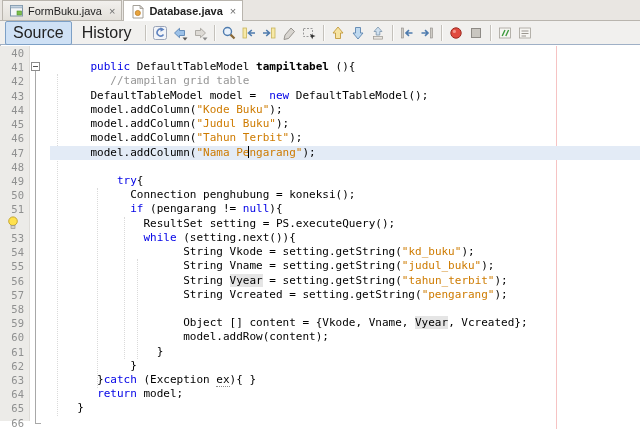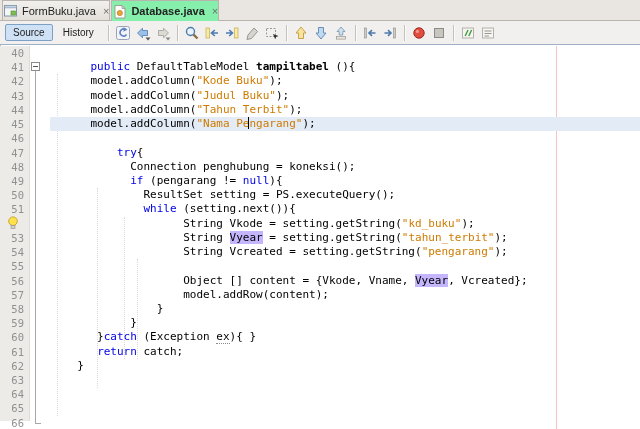--- a/index.html
+++ b/index.html
@@ -1,30 +1,30 @@
 <!DOCTYPE html>
 <html><head>
 <meta charset="utf-8">
 <style>
   html,body{margin:0;padding:0;background:#fff;}
   .window{position:relative;width:640px;height:429px;overflow:hidden;
           font-family:"Liberation Sans",sans-serif;background:#fff;box-shadow:inset 1px 0 0 #b9b9b9;}
   
   .tabbar{height:21px;background:#e9e6e2;border-bottom:1px solid #b9b5ae;display:flex;
           align-items:flex-end;padding-left:2px;box-sizing:border-box;}
-  .tab{height:20px;display:flex;align-items:center;gap:4px;padding:0 0;font-size:11px;color:#222;
+  .tab{height:20px;display:flex;align-items:center;gap:4px;padding:0 6px;font-size:11px;color:#222;
        background:linear-gradient(#f2f0ed,#e3e0da);border:1px solid #b9b5ae;border-bottom:none;
        box-sizing:border-box;margin-right:1px;cursor:default;}
-  .tab.active{background:#86efac;font-weight:bold;height:21px;margin-bottom:-1px;position:relative;z-index:2;}
+  .tab.active{background:#ffffff;font-weight:bold;height:21px;margin-bottom:-1px;position:relative;z-index:2;}
   .tab .tab-close{font-size:11px;color:#6e6e6e;margin-left:3px;font-weight:normal;}
   .tab .icon{display:inline-flex;width:15px;height:15px;align-items:center;justify-content:center;}
   
   .toolbar{height:24px;background:#f1f0ee;border-bottom:1px solid #9fb0c6;display:flex;
            align-items:center;padding-left:5px;box-sizing:border-box;}
-  .tbtn{font-family:"Liberation Sans",sans-serif;font-size:10px;color:#222;background:none;
+  .tbtn{font-family:"Liberation Sans",sans-serif;font-size:16px;color:#222;background:none;
         border:1px solid transparent;padding:2px 7px;border-radius:2px;margin-right:2px;}
   .tbtn.sel{background:#cfe1f5;border-color:#7da0c6;}
   .tb-icons{display:flex;align-items:center;height:100%;}
   .sep{width:1px;height:16px;background:#c4c1bb;box-shadow:1px 0 0 #fbfbfa;margin:0 4px;}
   .ibtn{width:20px;height:20px;display:flex;align-items:center;justify-content:center;border-radius:2px;}
   .ibtn .icon{display:inline-flex;}
   
   .editor{position:absolute;top:46px;left:0;right:0;bottom:0;background:#fff;overflow:hidden;
           font-family:"DejaVu Sans Mono",monospace;}
   .gutter{position:absolute;left:0;top:0;width:29px;bottom:8px;background:#ecebe8;border-right:1px solid #dedcd8;}
@@ -32,21 +32,21 @@
             padding-right:5px;font-family:"DejaVu Sans Mono",monospace;}
   .gut-line.glyph{display:flex;align-items:center;justify-content:center;padding-right:2px;}
   .code{position:absolute;left:30px;top:0;right:0;}
   .code-line{height:14.22px;line-height:14.22px;font-size:11px;color:#000;white-space:pre;padding-left:14px;margin-left:20px;}
   .code-line.cur{background:#e3ebf6;}
   .tk-k{color:#0000e6;}
   .tk-s{color:#ce7b00;}
   .tk-c{color:#969696;}
   .tk-d{font-weight:bold;}
   .tk-u{border-bottom:1px dotted #8a8a8a;}
-  .tk-o{background:#c4b5fd;}
+  .tk-o{background:#e5e5e5;}
   .caret{display:inline-block;width:0;height:12px;border-left:1px solid #000;
          margin-left:-1px;vertical-align:-2px;}
   .margin-line{position:absolute;left:556px;top:0;bottom:0;width:1px;background:#f6c3c3;}
   .guide{position:absolute;width:0;border-left:1px dotted #dadada;}
   .fold-box{position:absolute;left:31px;top:16px;width:9px;height:9px;border:1px solid #8c8c8c;
             background:#fff;box-sizing:border-box;}
   .fold-box::after{content:"";position:absolute;left:1px;top:3px;width:5px;height:1px;background:#555;}
   .fold-vline{position:absolute;left:35px;top:25px;width:1px;height:352px;background:#a8a8a8;}
   .fold-end{position:absolute;left:35px;top:377px;width:6px;height:1px;background:#a8a8a8;}
 </style>
@@ -266,36 +266,39 @@
         <div class="gut-line">66</div>
       </div>
     <div>
       <div class="fold-box"></div>
       <div class="fold-vline"></div>
       <div class="fold-end"></div>
     </div>
     <div class="code">
         <div class="code-line"></div>
         <div class="code-line"><span class="tk-p">    </span><span class="tk-k">public</span><span class="tk-p"> DefaultTableModel </span><span class="tk-d">tampiltabel</span><span class="tk-p"> (){</span></div>
+        <div class="code-line"><span class="tk-p">       </span><span class="tk-c">//tampilan grid table</span></div>
+        <div class="code-line"><span class="tk-p">    DefaultTableModel model =  </span><span class="tk-k">new</span><span class="tk-p"> DefaultTableModel();</span></div>
         <div class="code-line"><span class="tk-p">    model.addColumn(</span><span class="tk-s">"Kode Buku"</span><span class="tk-p">);</span></div>
         <div class="code-line"><span class="tk-p">    model.addColumn(</span><span class="tk-s">"Judul Buku"</span><span class="tk-p">);</span></div>
         <div class="code-line"><span class="tk-p">    model.addColumn(</span><span class="tk-s">"Tahun Terbit"</span><span class="tk-p">);</span></div>
         <div class="code-line cur"><span class="tk-p">    model.addColumn(</span><span class="tk-s">"Nama Pe</span><span class="caret"></span><span class="tk-s">ngarang"</span><span class="tk-p">);</span></div>
         <div class="code-line"></div>
         <div class="code-line"><span class="tk-p">        </span><span class="tk-k">try</span><span class="tk-p">{</span></div>
         <div class="code-line"><span class="tk-p">          Connection penghubung = koneksi();</span></div>
         <div class="code-line"><span class="tk-p">          </span><span class="tk-k">if</span><span class="tk-p"> (pengarang != </span><span class="tk-k">null</span><span class="tk-p">){</span></div>
         <div class="code-line"><span class="tk-p">            ResultSet setting = PS.executeQuery();</span></div>
         <div class="code-line"><span class="tk-p">            </span><span class="tk-k">while</span><span class="tk-p"> (setting.next()){</span></div>
         <div class="code-line"><span class="tk-p">                  String Vkode = setting.getString(</span><span class="tk-s">"kd_buku"</span><span class="tk-p">);</span></div>
+        <div class="code-line"><span class="tk-p">                  String Vname = setting.getString(</span><span class="tk-s">"judul_buku"</span><span class="tk-p">);</span></div>
         <div class="code-line"><span class="tk-p">                  String </span><span class="tk-o">Vyear</span><span class="tk-p"> = setting.getString(</span><span class="tk-s">"tahun_terbit"</span><span class="tk-p">);</span></div>
         <div class="code-line"><span class="tk-p">                  String Vcreated = setting.getString(</span><span class="tk-s">"pengarang"</span><span class="tk-p">);</span></div>
         <div class="code-line"></div>
         <div class="code-line"><span class="tk-p">                  Object [] content = {Vkode, Vname, </span><span class="tk-o">Vyear</span><span class="tk-p">, Vcreated};</span></div>
         <div class="code-line"><span class="tk-p">                  model.addRow(content);</span></div>
         <div class="code-line"><span class="tk-p">              }</span></div>
         <div class="code-line"><span class="tk-p">          }</span></div>
         <div class="code-line"><span class="tk-p">     }</span><span class="tk-k">catch</span><span class="tk-p"> (Exception </span><span class="tk-u">ex</span><span class="tk-p">){ }</span></div>
-        <div class="code-line"><span class="tk-p">     </span><span class="tk-k">return</span><span class="tk-p"> catch;</span></div>
+        <div class="code-line"><span class="tk-p">     </span><span class="tk-k">return</span><span class="tk-p"> model;</span></div>
         <div class="code-line"><span class="tk-p">  }</span></div>
       </div>
   </div>
 </div>
 
 </body></html>

